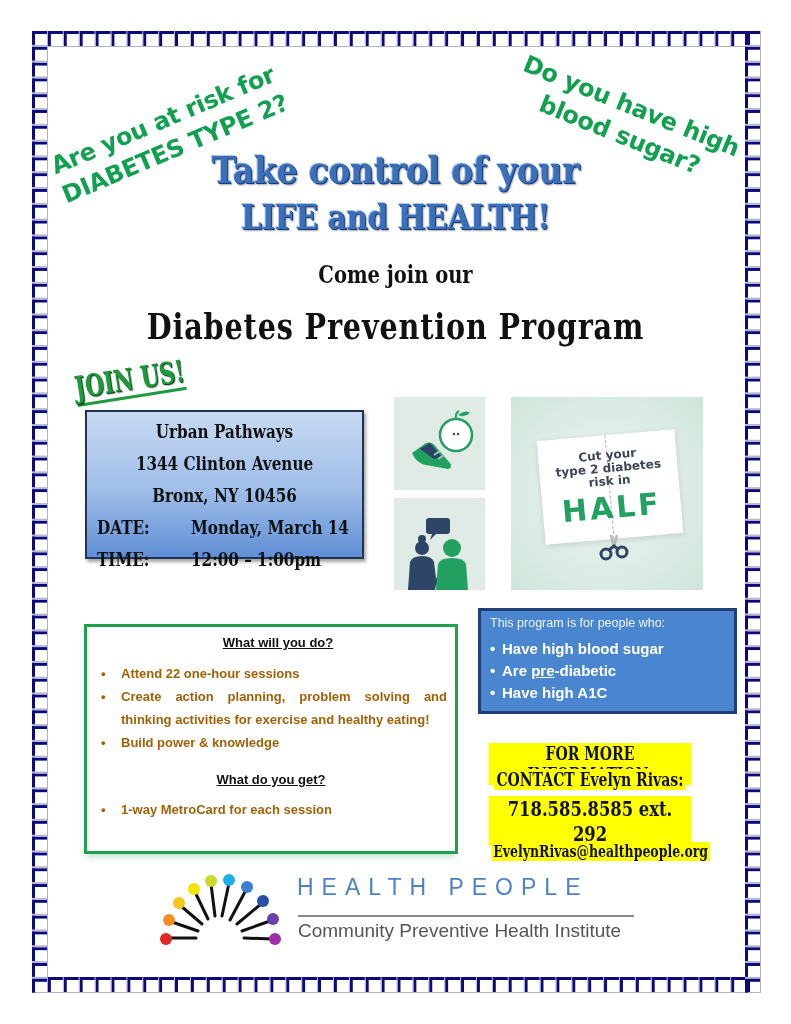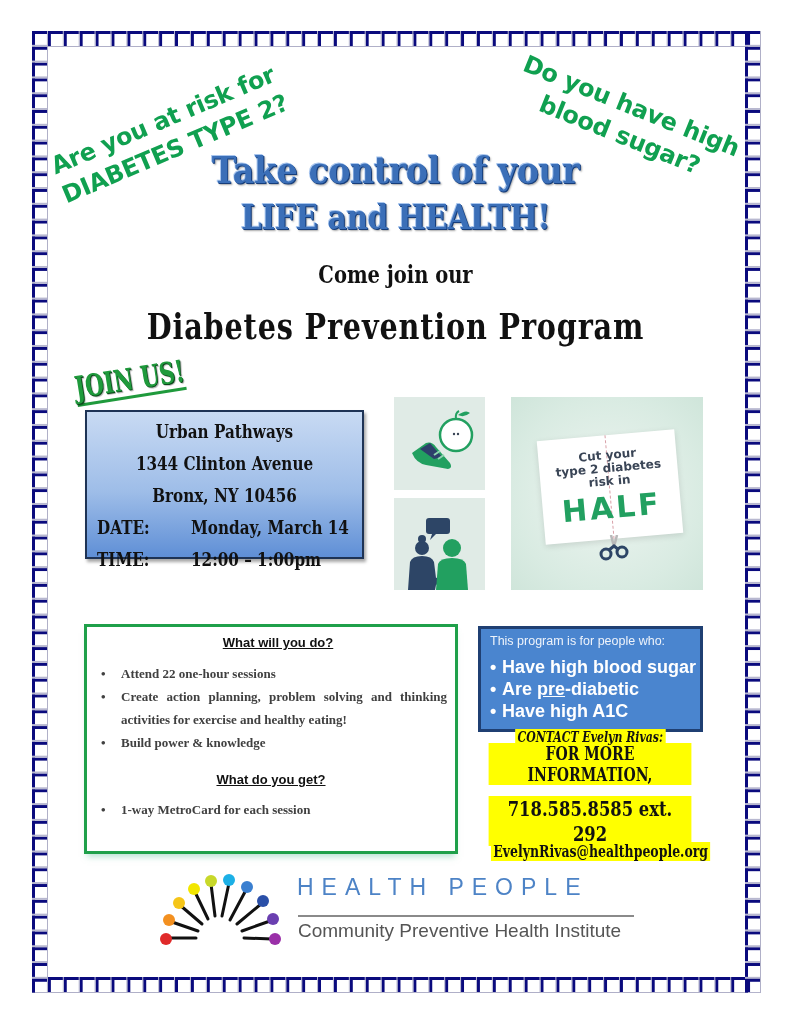--- a/index.html
+++ b/index.html
@@ -69,37 +69,37 @@
   .t3 { left:511px; top:397px; width:192px; height:193px; background:radial-gradient(circle at 50% 50%, #eef5f1 0%, #d9ebe2 70%, #cfe5da 100%); }
   .card { position:absolute; left:30px; top:38px; width:138px; height:104px; background:#fff; transform:rotate(-5deg); box-shadow:0 2px 6px rgba(0,0,0,0.12); text-align:center; }
   .card .c1 { position:absolute; left:0; right:0; top:14px; font-family:"DejaVu Sans", sans-serif; font-weight:bold; font-size:12px; line-height:13px; color:#3a4556; }
   .card .c2 { position:absolute; left:0; right:0; top:57px; font-family:"DejaVu Sans", sans-serif; font-weight:bold; font-size:30px; line-height:32px; color:#22a060; letter-spacing:3px; }
   .cutline { position:absolute; left:68px; top:0; bottom:0; border-left:1px dashed #d8a0a8; }
 
   
   .todo-box { position:absolute; left:84px; top:624px; width:374px; height:230px; border:3px solid #1fa04a; box-sizing:border-box; background:#fff;
     box-shadow:0 6px 6px -3px rgba(120,200,170,0.5); }
   .todo-head { position:absolute; left:0; right:0; text-align:center; font-family:"Liberation Sans", sans-serif; font-weight:bold; font-size:13px; text-decoration:underline; color:#111; }
-  .todo-list { position:absolute; left:14px; right:8px; margin:0; padding:0; list-style:none; font-family:Liberation Serif, serif; font-weight:bold; font-size:13px; color:#404040; }
+  .todo-list { position:absolute; left:14px; right:8px; margin:0; padding:0; list-style:none; font-family:Liberation Sans, sans-serif; font-weight:bold; font-size:13px; color:#a16207; }
   .todo-list li { position:relative; padding-left:20px; line-height:23px; text-align:justify; text-align-last:left; }
   .todo-list li::before { content:"•"; position:absolute; left:0; top:0; }
 
   
-  .info-box { position:absolute; left:478px; top:608px; width:225px; height:106px; background:#4a85cf; border:3px solid #1f3f72; box-sizing:border-box; color:#fff; font-family:"Liberation Sans", sans-serif;margin-top:18px; }
+  .info-box { position:absolute; left:478px; top:608px; width:259px; height:106px; background:#4a85cf; border:3px solid #1f3f72; box-sizing:border-box; color:#fff; font-family:"Liberation Sans", sans-serif; }
   .info-title { position:absolute; left:9px; top:5px; font-size:12.5px; color:#eef3fb; }
-  .info-list { position:absolute; left:9px; top:27px; margin:0; padding:0; list-style:none; font-weight:bold; font-size:18px; }
+  .info-list { position:absolute; left:9px; top:27px; margin:0; padding:0; list-style:none; font-weight:bold; font-size:15px; }
   .info-list li { line-height:22px; padding-left:12px; position:relative; }
   .info-list li::before { content:"•"; position:absolute; left:0; }
   .u { text-decoration:underline; }
 
   
   .contact { position:absolute; left:460px; width:260px; text-align:center; font-family:"DejaVu Serif", serif; font-weight:bold; color:#111; }
   .contact span { background:#ffff00; display:inline-block; transform:scaleX(0.78); padding:0 3px; }
   .c-l1 { top:743px; font-size:18px; }
-  .c-l2 { top:729px; font-size:14px;font-style:italic; }
+  .c-l2 { top:769px; font-size:18px; }
   .c-l3 { top:796px; font-size:21px; }
   .c-l4 { top:842px; font-size:16px; }
 
   
   .logo-mark { position:absolute; left:154px; top:868px; width:132px; height:80px; }
   .logo-title { position:absolute; left:297px; top:874px; font-family:"Liberation Sans", sans-serif; font-size:23px; letter-spacing:8px; color:#4d83c6; }
   .logo-rule { position:absolute; left:298px; top:915px; width:336px; height:2px; background:#8a8a8a; }
   .logo-sub { position:absolute; left:298px; top:920px; font-family:"Liberation Sans", sans-serif; font-size:19px; color:#555; white-space:nowrap; }
 </style>
 </head>

